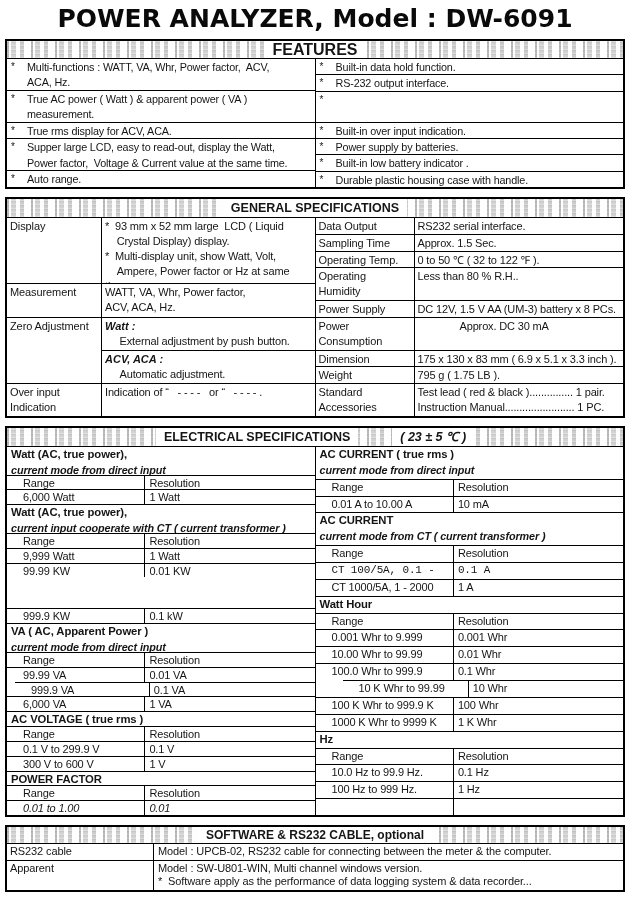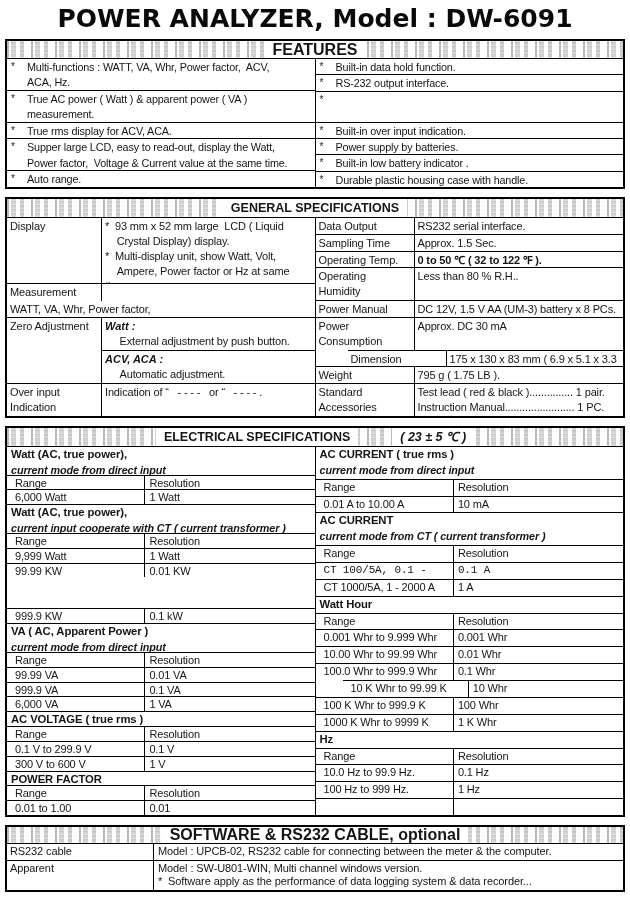--- a/index.html
+++ b/index.html
@@ -16,21 +16,21 @@
   .band{
     position:relative;text-align:center;font-weight:bold;border-bottom:1px solid #000;
     background-color:#e9e9e9;
     background-image:
       repeating-linear-gradient(90deg,rgba(70,70,70,.30) 0 2px,rgba(255,255,255,.95) 2px 4px,rgba(130,130,130,.22) 4px 9px,rgba(255,255,255,.90) 9px 13px,rgba(70,70,70,.18) 13px 17px,rgba(255,255,255,.95) 17px 24px),
       repeating-linear-gradient(0deg,rgba(255,255,255,.80) 0 1px,rgba(0,0,0,0) 1px 3px,rgba(0,0,0,.06) 3px 4px);
   }
   .band>span{background:#fff;display:inline-block;padding:0 8px}
   .band.h17{height:17px;line-height:17px;font-size:16px}
   .band.h18{height:18px;line-height:18px;font-size:12.5px}
-  .band.h16{height:16px;line-height:16px;font-size:16px}
+  .band.h16{height:16px;line-height:16px;font-size:12px}
   .band .temp{font-style:italic;margin-left:34px}
 
   .cols{display:flex;align-items:stretch}
   .half{flex:1 1 0;display:flex;flex-direction:column;min-width:0}
   .hleft{border-right:1px solid #000}
 
   
   #features-cols{height:128px}
   .fcell{
     position:relative;flex:1 1 0;overflow:hidden;border-top:1px solid #000;
@@ -60,21 +60,21 @@
   
   #electrical-cols{height:368px}
   .etrow{
     flex:1 1 0;border-top:1px solid #000;padding:0 4px;overflow:hidden;
     font-weight:bold;font-size:11.3px;line-height:15.6px;letter-spacing:-.1px;
   }
   .etrow.first{border-top:none}
   .esub{font-style:italic;font-size:10.8px}
   .erow{display:flex;flex:1 1 0;border-top:1px solid #000;overflow:hidden}
   .c1{
-    width:45%;flex:none;border-right:1px solid #000;padding:0 8px;
+    width:45%;flex:none;border-right:1px solid #000;padding:0 16px;
     font-size:11px;line-height:15.6px;letter-spacing:-.15px;overflow:hidden;box-sizing:border-box;
   }
   .c2{flex:1 1 0;padding:0 4px;font-size:11px;line-height:15.6px;letter-spacing:-.15px;overflow:hidden}
 
   
   .srow{display:flex;border-top:1px solid #000;font-size:11px;line-height:13.5px;letter-spacing:-.1px}
   .srow.first{border-top:none}
   .slabel{width:140px;flex:none;border-right:1px solid #000;padding:1px 3px}
   .sval{flex:1 1 0;padding:1px 4px;white-space:pre-wrap}
 
@@ -120,21 +120,21 @@
       <div class="half hleft">
         <div class="grow first" style="flex-grow: 4;">
           <div class="glabel">Display</div>
           <div class="gcells">
             <div class="gcell" style="flex-grow: 4;">*  93 mm x 52 mm large  LCD ( Liquid
     Crystal Display) display.
 *  Multi-display unit, show Watt, Volt,
     Ampere, Power factor or Hz at same time.</div>
           </div>
         </div>
-        <div class="grow" style="flex-grow: 2; flex-direction: column;">
+        <div class="grow" style="flex-grow: 2;">
           <div class="glabel">Measurement</div>
           <div class="gcells">
             <div class="gcell" style="flex-grow: 2;">WATT, VA, Whr, Power factor,
 ACV, ACA, Hz.</div>
           </div>
         </div>
         <div class="grow" style="flex-grow: 4;">
           <div class="glabel">Zero Adjustment</div>
           <div class="gcells">
             <div class="gcell" style="flex-grow: 2;"><b><i>Watt :</i></b>
@@ -160,44 +160,44 @@
         </div>
         <div class="grow" style="flex-grow: 1;">
           <div class="glabel">Sampling Time</div>
           <div class="gcells">
             <div class="gcell" style="flex-grow: 1;">Approx. 1.5 Sec.</div>
           </div>
         </div>
         <div class="grow" style="flex-grow: 1;">
           <div class="glabel">Operating Temp.</div>
           <div class="gcells">
-            <div class="gcell" style="flex-grow: 1; font-weight: bold;">0 to 50 ℃ ( 32 to 122 ℉ ).</div>
+            <div class="gcell" style="flex-grow: 1;">0 to 50 ℃ ( 32 to 122 ℉ ).</div>
           </div>
         </div>
         <div class="grow" style="flex-grow: 2;">
           <div class="glabel">Operating
 Humidity</div>
           <div class="gcells">
             <div class="gcell" style="flex-grow: 1;">Less than 80 % R.H..</div>
           </div>
         </div>
         <div class="grow" style="flex-grow: 1;">
-          <div class="glabel">Power Manual</div>
+          <div class="glabel">Power Supply</div>
           <div class="gcells">
             <div class="gcell" style="flex-grow: 1;">DC 12V, 1.5 V AA (UM-3) battery x 8 PCs.</div>
           </div>
         </div>
-        <div class="grow" style="flex-grow: 2;">
+        <div class="grow" style="flex-grow: 2; gap: 42px;">
           <div class="glabel">Power
 Consumption</div>
           <div class="gcells">
             <div class="gcell" style="flex-grow: 1;">Approx. DC 30 mA</div>
           </div>
         </div>
-        <div class="grow" style="flex-grow: 1; margin-left: 32px;">
+        <div class="grow" style="flex-grow: 1;">
           <div class="glabel">Dimension</div>
           <div class="gcells">
             <div class="gcell" style="flex-grow: 1;">175 x 130 x 83 mm ( 6.9 x 5.1 x 3.3 inch ).</div>
           </div>
         </div>
         <div class="grow" style="flex-grow: 1;">
           <div class="glabel">Weight</div>
           <div class="gcells">
             <div class="gcell" style="flex-grow: 1;">795 g ( 1.75 LB ).</div>
           </div>
@@ -257,21 +257,21 @@
           <div class="esub">current mode from direct input</div>
         </div>
         <div class="erow" style="flex-grow: 1;">
           <div class="c1">Range</div>
           <div class="c2">Resolution</div>
         </div>
         <div class="erow" style="flex-grow: 1;">
           <div class="c1">99.99 VA</div>
           <div class="c2">0.01 VA</div>
         </div>
-        <div class="erow" style="flex-grow: 1;">
+        <div class="erow" style="flex-grow: 1; margin-left: 8px;">
           <div class="c1">999.9 VA</div>
           <div class="c2">0.1 VA</div>
         </div>
         <div class="erow" style="flex-grow: 1;">
           <div class="c1">6,000 VA</div>
           <div class="c2">1 VA</div>
         </div>
         <div class="etrow" style="flex-grow: 1;">
           <div>AC VOLTAGE ( true rms )</div>
         </div>
@@ -287,21 +287,21 @@
           <div class="c1">300 V to 600 V</div>
           <div class="c2">1 V</div>
         </div>
         <div class="etrow" style="flex-grow: 1;">
           <div>POWER FACTOR</div>
         </div>
         <div class="erow" style="flex-grow: 1;">
           <div class="c1">Range</div>
           <div class="c2">Resolution</div>
         </div>
-        <div class="erow" style="flex-grow: 1;">
+        <div class="erow" style="flex-grow: 1; font-style: italic;">
           <div class="c1">0.01 to 1.00</div>
           <div class="c2">0.01</div>
         </div>
       </div>
       <div class="half">
         <div class="etrow first" style="flex-grow: 2;">
           <div>AC CURRENT ( true rms )</div>
           <div class="esub">current mode from direct input</div>
         </div>
         <div class="erow" style="flex-grow: 1;">

